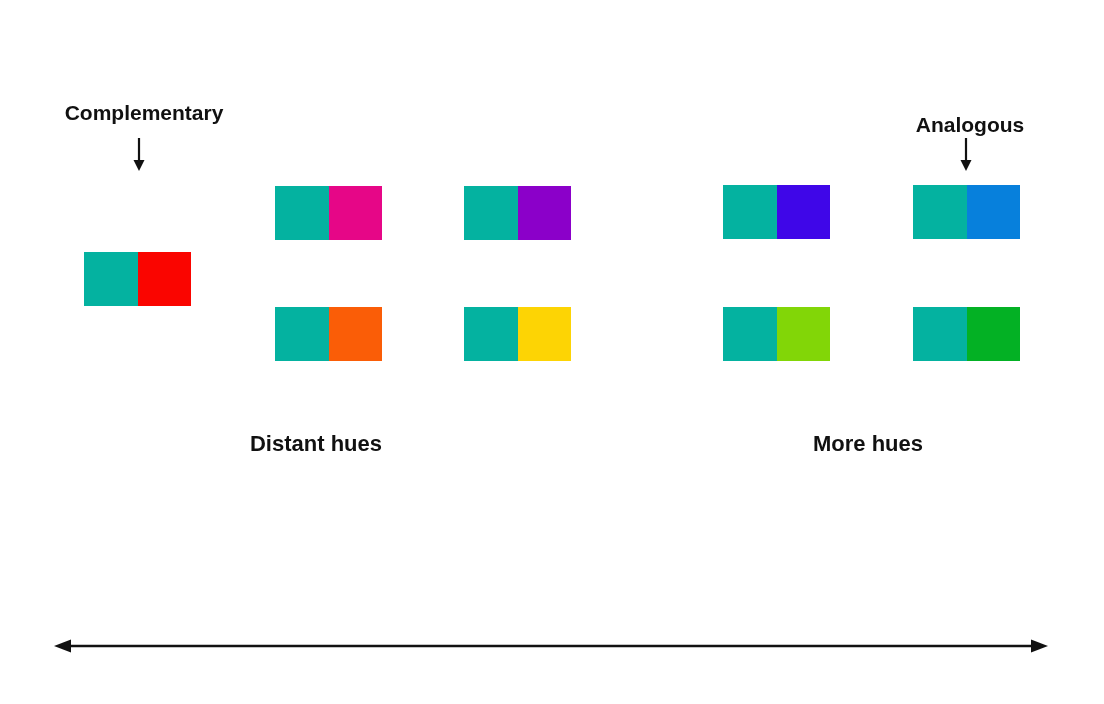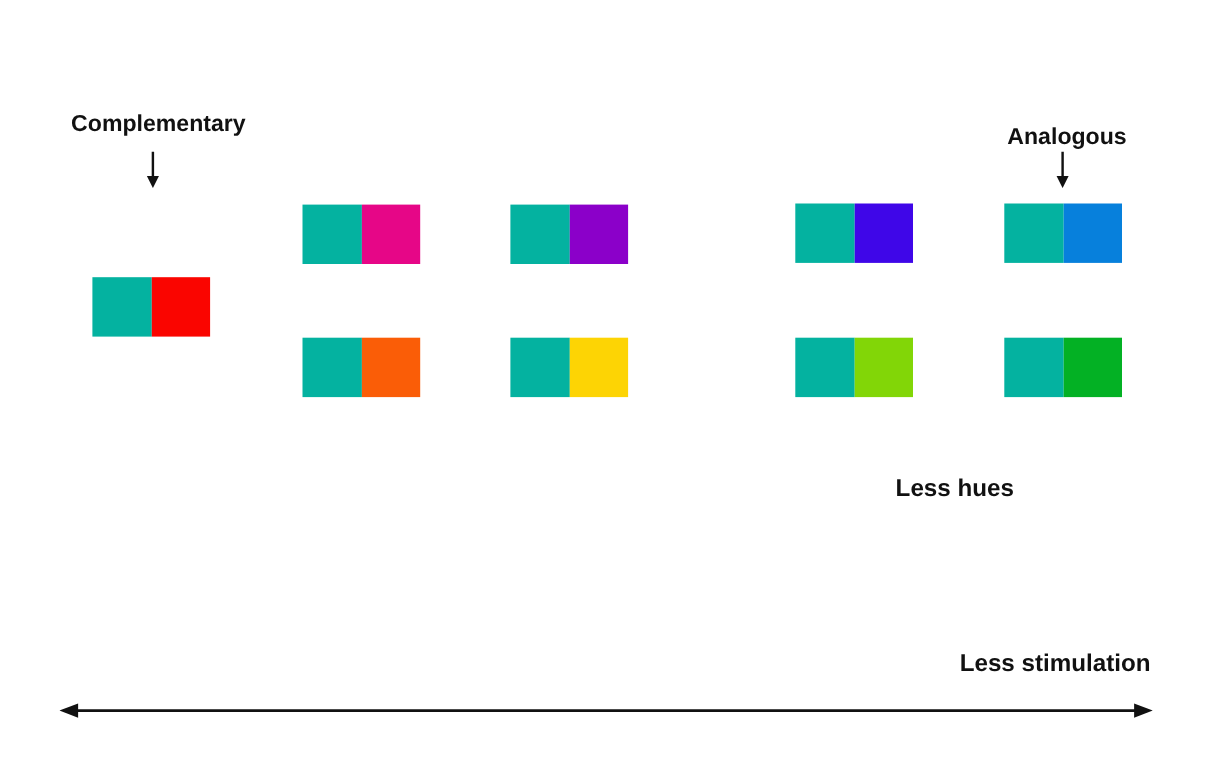--- a/index.html
+++ b/index.html
@@ -121,25 +121,25 @@
   <div class="pair p7">
     <span class="half" style="background: rgb(4, 178, 160);"></span>
     <span class="half" style="background: rgb(130, 214, 7);"></span>
   </div>
 
   <div class="pair p8">
     <span class="half" style="background: rgb(4, 178, 160);"></span>
     <span class="half" style="background: rgb(3, 177, 36);"></span>
   </div>
 
+  <div class="lbl centered lbl-distant">Distant hues</div>
 
-  <div class="lbl centered lbl-close">Less hues</div>
+  <div class="lbl centered lbl-close">More hues</div>
 
 
-  <div class="lbl lbl-less">Less stimulation</div>
 
   <svg class="axis-arrow" viewBox="0 0 994 18">
     <line x1="13" y1="9" x2="981" y2="9" stroke="#111111" stroke-width="2.4"></line>
     <path d="M0 9 L17 2.5 L17 15.5 Z" fill="#111111"></path>
     <path d="M994 9 L977 2.5 L977 15.5 Z" fill="#111111"></path>
   </svg>
 
 </div>
 
 </body></html>

